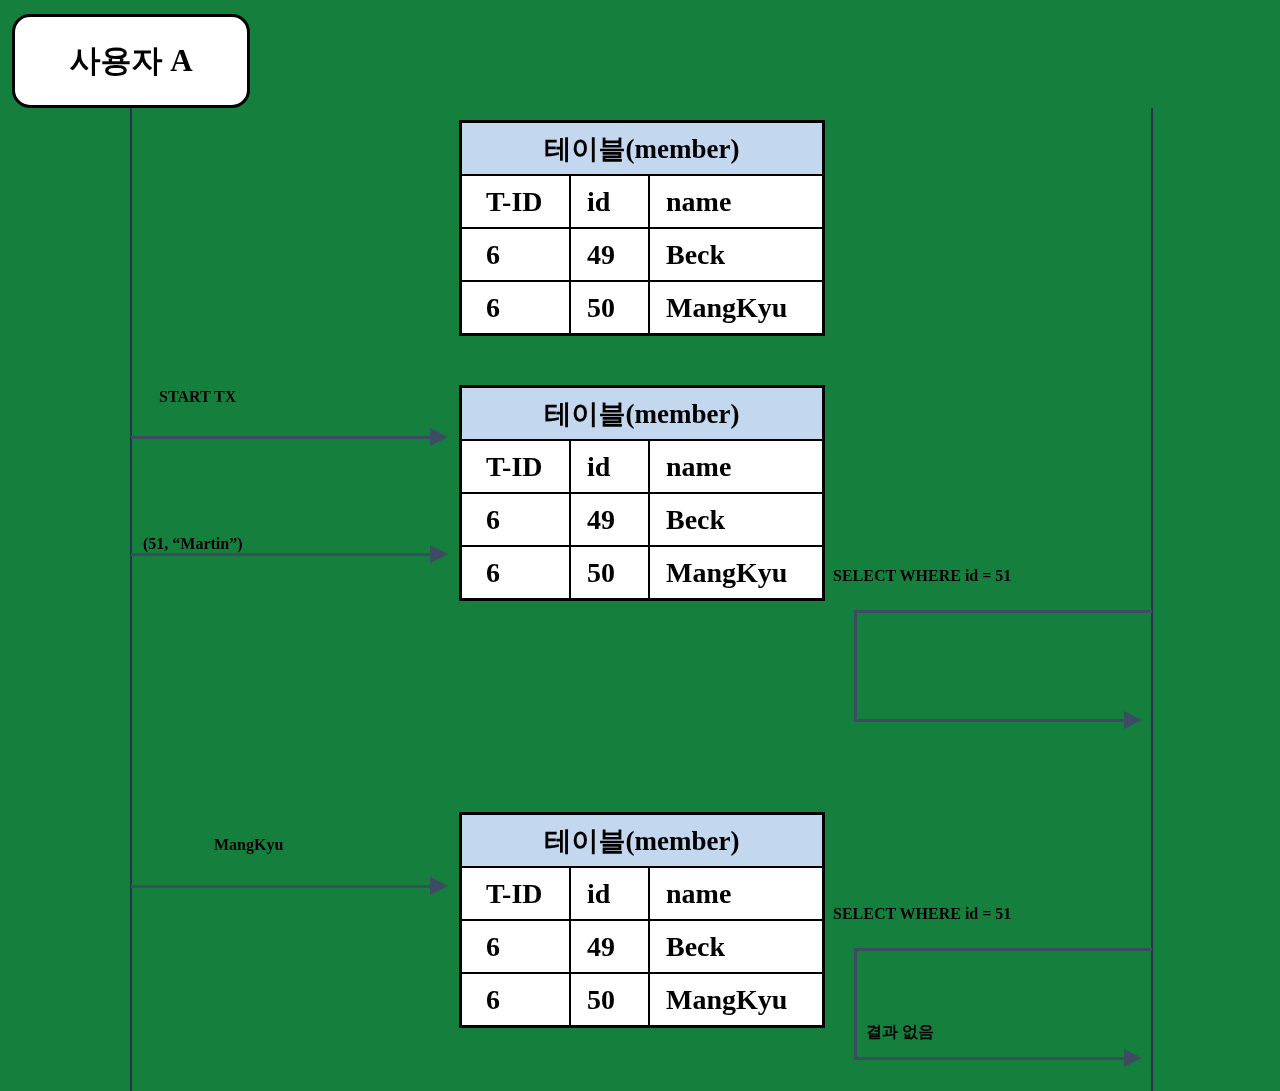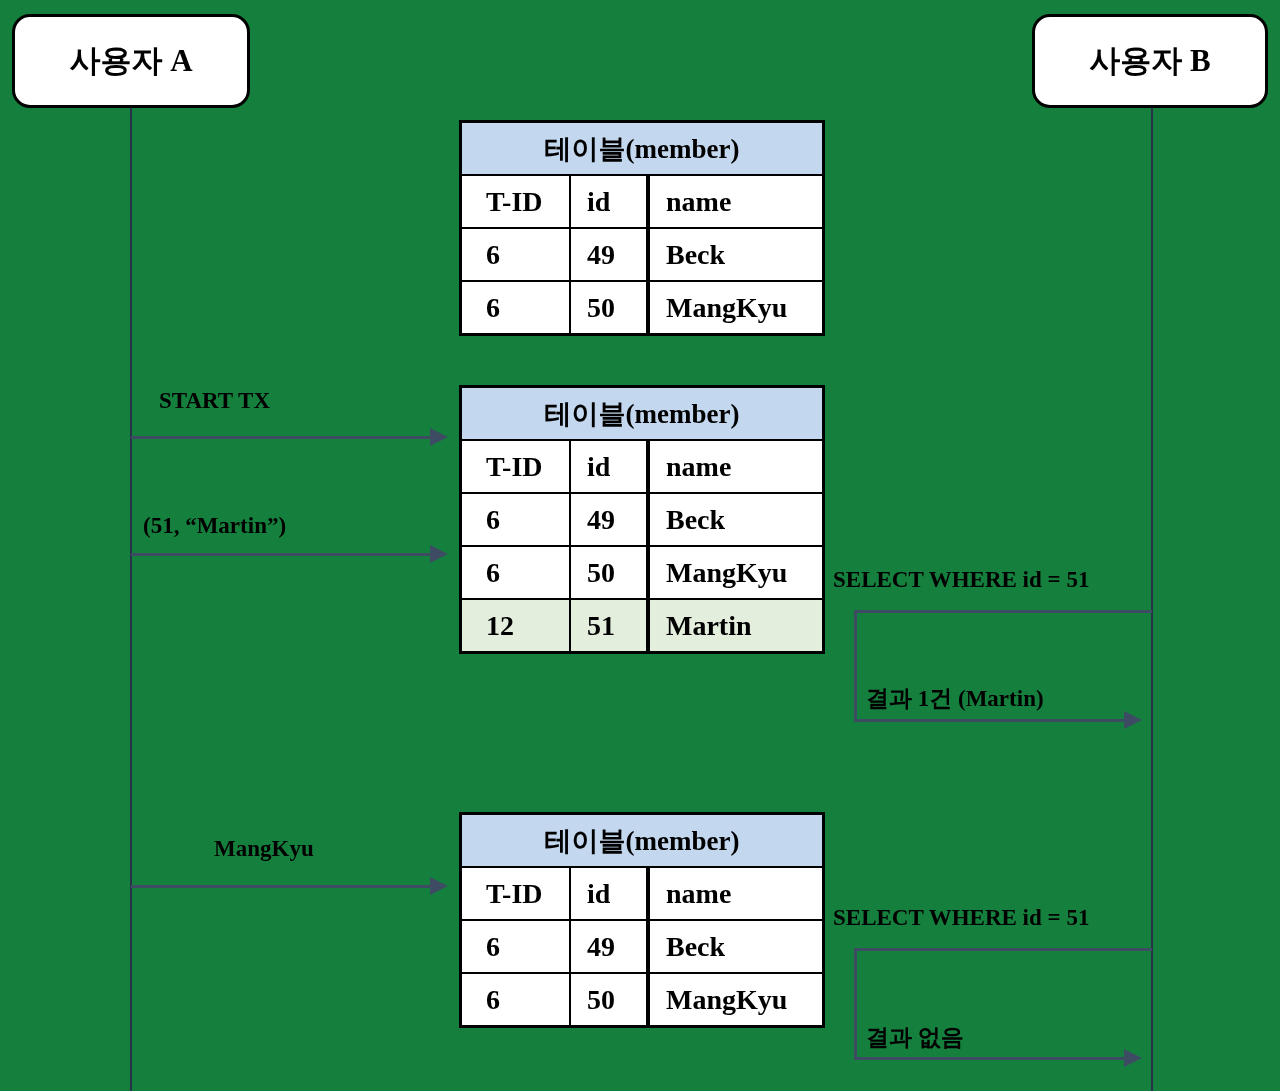--- a/index.html
+++ b/index.html
@@ -40,46 +40,43 @@
   .thead{
     height:51px;background:#c3d7ee;
     display:flex;align-items:center;justify-content:center;
     font-size:27px;border-bottom:2px solid #000;
   }
   .trow{display:flex;height:51px;border-bottom:2px solid #000;padding-left:8px;}
   .trow:last-child{border-bottom:none;}
   .trow.hl{background:#e3eedc;}
   .c{display:flex;align-items:center;padding-left:16px;font-size:28px;box-sizing:border-box;}
   .c1{width:101px;border-right:2px solid #000;}
-  .c2{width:79px;border-right:4px solid #000000;}
+  .c2{width:79px;border-right:2px solid #000000;}
   .c3{flex:1;}
 
   .hline{position:absolute;height:3px;background:#3d4c63;}
   .vline{position:absolute;width:3px;background:#3d4c63;}
   .ahead{
     position:absolute;width:0;height:0;
     border-top:9px solid transparent;
     border-bottom:9px solid transparent;
     border-left:18px solid #3d4c63;
   }
   .msg{
-    position:absolute;font-weight:700;font-size:23px;
+    position:absolute;font-weight:700;font-size:16px;
     white-space:nowrap;color:#000;
   }
 </style>
 </head>
 <body>
 
 <div id="canvas">
 
   <div class="actor" id="actor-a">
     <span>사용자 A</span>
-  </div>
-  <div class="actor" id="actor-b">
-    <span>사용자 B</span>
   </div>
 
   <div class="lifeline" id="lifeline-a"></div>
   <div class="lifeline" id="lifeline-b"></div>
 
   <div class="dbtable" id="table-1">
     <div class="thead">테이블(member)</div>
     <div class="trow">
       <div class="c c1">T-ID</div>
       <div class="c c2">id</div>
@@ -94,52 +91,46 @@
       <div class="c c1">6</div>
       <div class="c c2">50</div>
       <div class="c c3">MangKyu</div>
     </div>
   </div>
 
   <div class="msg" style="left:159px;top:388px;">START TX</div>
   <div class="hline" style="left:131px;top:436px;width:301px;"></div>
   <div class="ahead" style="left:430px;top:428px;"></div>
 
-  <div class="msg" style="left:143px;top:513px;">(51, “Martin”)</div>
+  <div class="msg" style="left:143px;top:535px;">(51, “Martin”)</div>
   <div class="hline" style="left:131px;top:553px;width:301px;"></div>
   <div class="ahead" style="left:430px;top:545px;"></div>
 
   <div class="dbtable" id="table-2">
     <div class="thead">테이블(member)</div>
     <div class="trow">
       <div class="c c1">T-ID</div>
       <div class="c c2">id</div>
       <div class="c c3">name</div>
     </div>
     <div class="trow">
       <div class="c c1">6</div>
       <div class="c c2">49</div>
       <div class="c c3">Beck</div>
     </div>
     <div class="trow">
       <div class="c c1">6</div>
       <div class="c c2">50</div>
       <div class="c c3">MangKyu</div>
     </div>
-    <div class="trow hl">
-      <div class="c c1">12</div>
-      <div class="c c2">51</div>
-      <div class="c c3">Martin</div>
-    </div>
   </div>
 
   <div class="msg" style="left:833px;top:567px;">SELECT WHERE id = 51</div>
   <div class="hline" style="left:854px;top:610px;width:298px;"></div>
   <div class="vline" style="left:854px;top:610px;height:112px;"></div>
-  <div class="msg" style="left:866px;top:683px;">결과 1건 (Martin)</div>
   <div class="hline" style="left:854px;top:719px;width:272px;"></div>
   <div class="ahead" style="left:1124px;top:711px;"></div>
 
   <div class="msg" style="left:214px;top:836px;">MangKyu</div>
   <div class="hline" style="left:131px;top:885px;width:301px;"></div>
   <div class="ahead" style="left:430px;top:877px;"></div>
 
   <div class="dbtable" id="table-3">
     <div class="thead">테이블(member)</div>
     <div class="trow">

